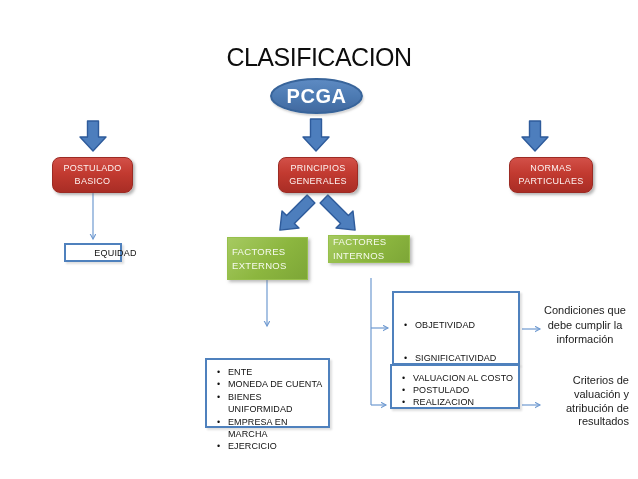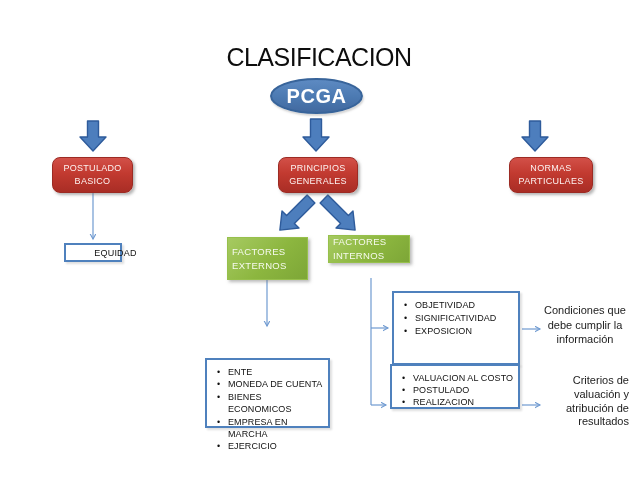--- a/index.html
+++ b/index.html
@@ -54,21 +54,21 @@
     left:64px;top:243px;width:58px;height:19px;
     display:flex;align-items:center;justify-content:center;
     font-size:9px;letter-spacing:.2px;padding-left:45px;
   }
   .listbox ul{margin:0;padding:0;list-style:none;}
   .listbox li{position:relative;padding-left:14px;font-size:9px;color:#101010;letter-spacing:.1px;}
   .listbox li::before{content:"\2022";position:absolute;left:3px;top:0;}
   .list-externos{left:205px;top:330px;width:125px;height:70px;padding:6px 4px 0 7px;margin-top:28px;}
   .list-externos li{line-height:12.4px;}
   .list-condiciones{left:392px;top:291px;width:128px;height:74px;padding:6px 4px 0 7px;}
-  .list-condiciones li{line-height:13.2px;}
+  .list-condiciones li{line-height:13.2px;margin-top:20px;}
   .list-criterios{left:390px;top:364px;width:130px;height:45px;padding:6px 4px 0 7px;}
   .list-criterios li{line-height:12.2px;}
 
   .note{
     position:absolute;z-index:2;text-align:center;color:#1c1c1c;font-size:11px;
   }
   .note-condiciones{left:536px;top:303px;width:98px;line-height:14.5px;}
   .note-criterios{left:543px;top:374px;width:86px;line-height:13.8px;text-align:right;}
 </style>
 </head>
@@ -122,21 +122,21 @@
     <span>FACTORES EXTERNOS</span>
   </div>
   <div class="node greenbox green-internos">
     <span>FACTORES INTERNOS</span>
   </div>
 
   <div class="node whitebox listbox list-externos">
     <ul>
       <li>ENTE</li>
       <li>MONEDA DE CUENTA</li>
-      <li>BIENES ECONOMICOS</li>
+      <li>BIENES UNIFORMIDAD</li>
       <li>EMPRESA EN MARCHA</li>
       <li>EJERCICIO</li>
     </ul>
   </div>
 
   <div class="node whitebox listbox list-condiciones">
     <ul>
       <li>OBJETIVIDAD</li>
       <li>SIGNIFICATIVIDAD</li>
       <li>EXPOSICION</li>

